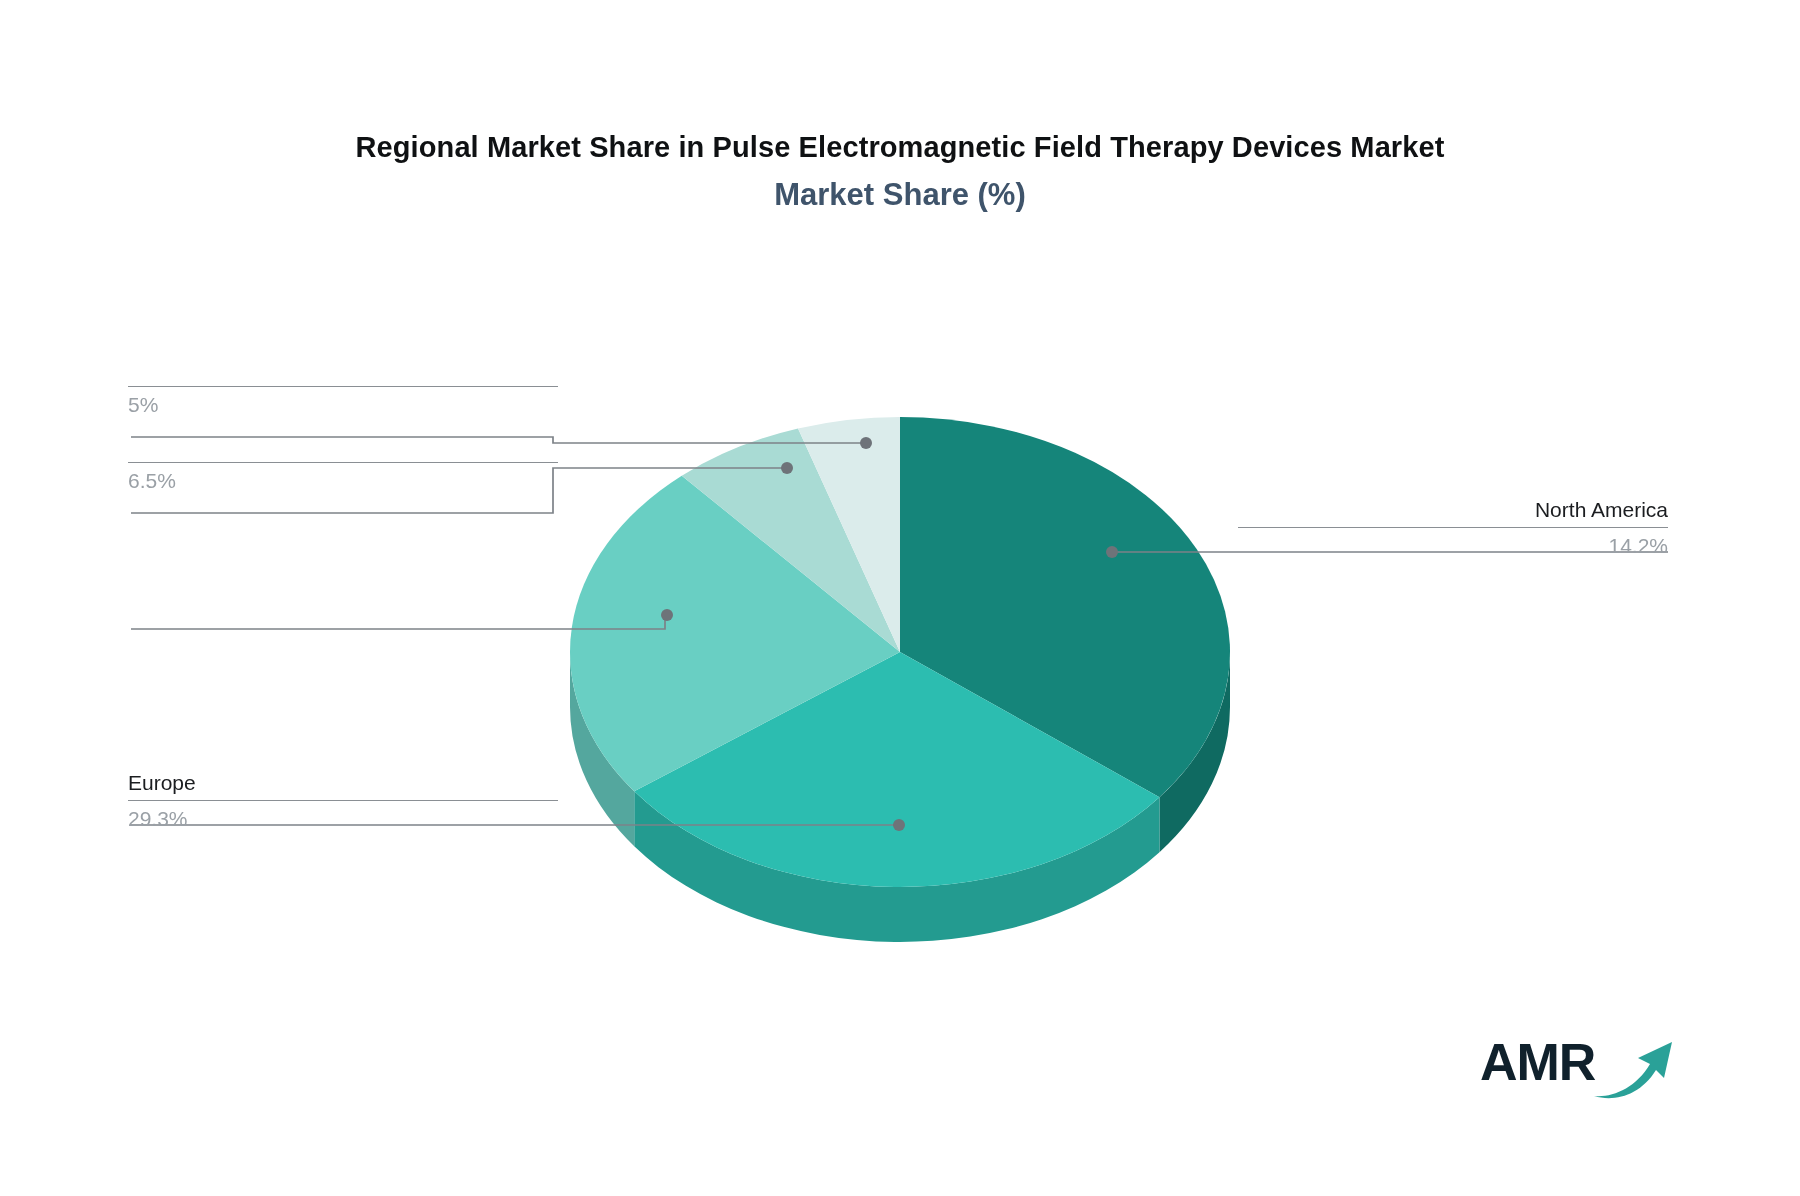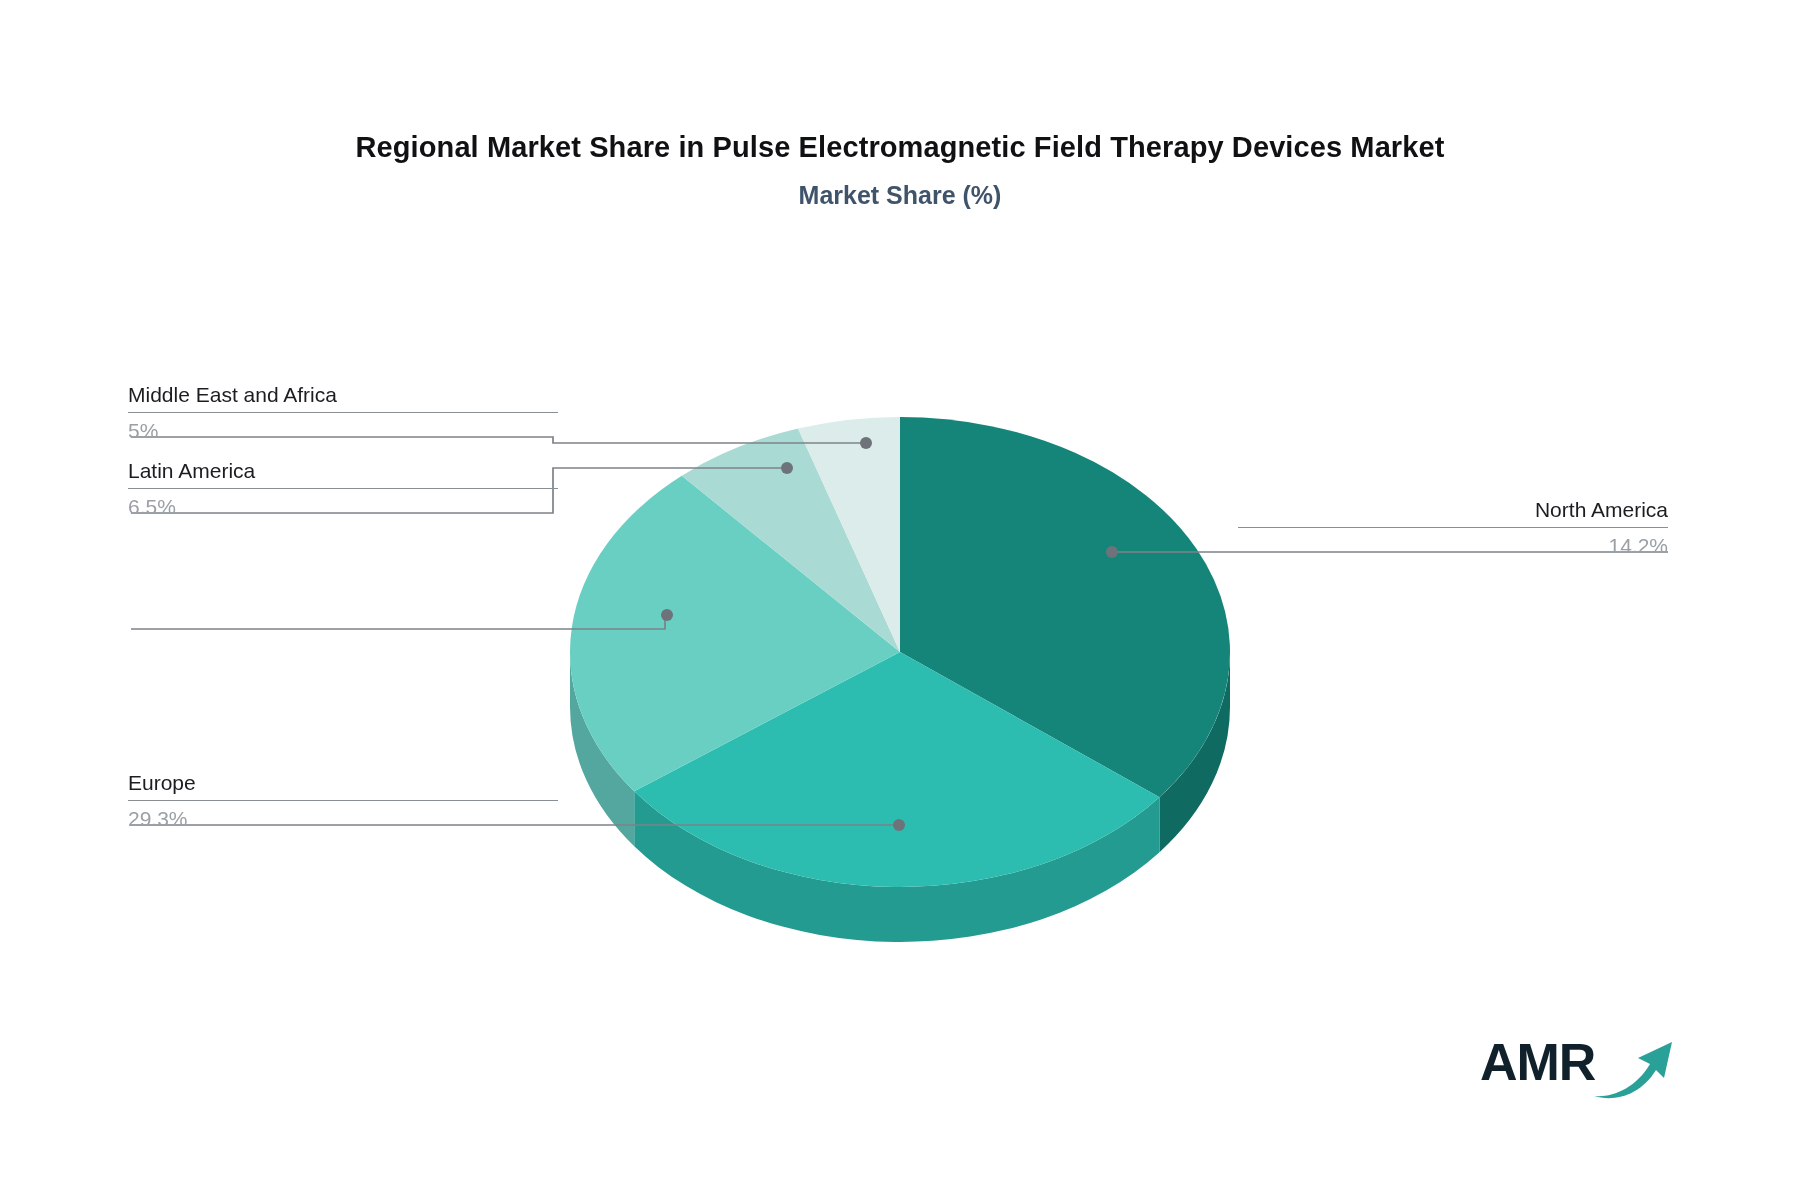--- a/index.html
+++ b/index.html
@@ -33,21 +33,21 @@
   .chart-title {
     font-size: 29px;
     font-weight: bold;
     color: #0f1113;
     letter-spacing: 0.1px;
     line-height: 38px;
     white-space: nowrap;
   }
   .chart-subtitle {
     margin-top: 13px;
-    font-size: 25px;
+    font-size: 31px;
     font-weight: bold;
     color: #3f546b;
     line-height: 32px;
     white-space: nowrap;
   }
 
   
   .callout {
     position: absolute;
     width: 430px;
@@ -159,27 +159,25 @@
     <g fill="#6e7379" stroke="none">
       <circle cx="866" cy="443" r="6"></circle>
       <circle cx="787" cy="468" r="6"></circle>
       <circle cx="667" cy="615" r="6"></circle>
       <circle cx="899" cy="825" r="6"></circle>
       <circle cx="1112" cy="552" r="6"></circle>
     </g>
   </svg>
 
   <div class="callout" style="left:128px; top:382px;">
-    <div class="cl-name">Middle East and Africa</div>
     <div class="cl-rule"></div>
     <div class="cl-value">5%</div>
   </div>
 
   <div class="callout" style="left:128px; top:458px;">
-    <div class="cl-name">Latin America</div>
     <div class="cl-rule"></div>
     <div class="cl-value">6.5%</div>
   </div>
 
 
   <div class="callout" style="left:128px; top:770px;">
     <div class="cl-name">Europe</div>
     <div class="cl-rule"></div>
     <div class="cl-value">29.3%</div>
   </div>

